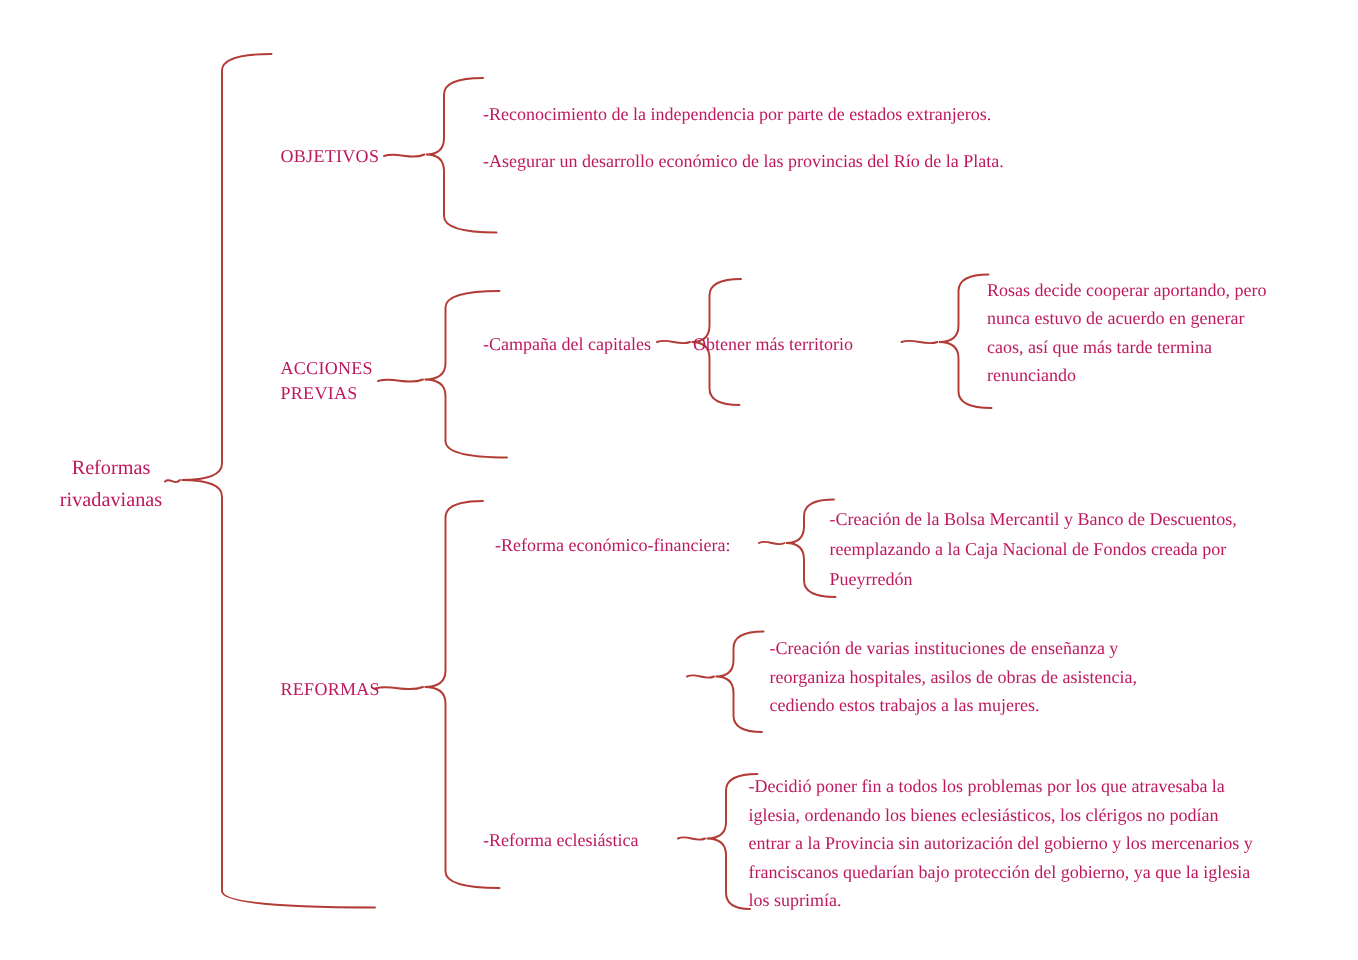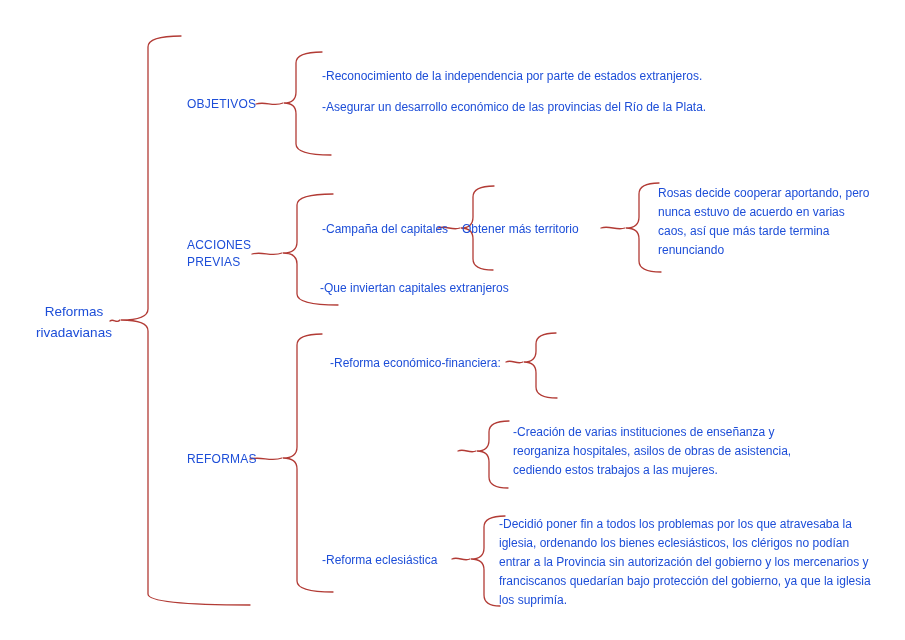--- a/index.html
+++ b/index.html
@@ -19,21 +19,22 @@
   #brace-layer {
     position: absolute;
     left: 0; top: 0;
     width: 905px; height: 640px;
   }
   .node {
     position: absolute;
     font-size: 12px;
     line-height: 19px;
     white-space: pre-line;
-    color: #1d4ed8;
+    color: #be185d;
+    font-family: Liberation Serif, serif;
   }
   .caps { letter-spacing: 0.2px; }
   .root-label {
     font-size: 13.5px;
     line-height: 21px;
     text-align: center;
   }
   .multi { white-space: pre-line; }
 </style>
 </head>
@@ -130,28 +131,30 @@
 
   <div class="node caps" style="left:187px; top:95px;">OBJETIVOS</div>
   <div class="node" style="left:322px; top:67px;">-Reconocimiento de la independencia por parte de estados extranjeros.</div>
   <div class="node" style="left:322px; top:98px;text-align:right;">-Asegurar un desarrollo económico de las provincias del Río de la Plata.</div>
 
   <div class="node caps multi" style="left:187px; top:237px; line-height:17px;">ACCIONES
 PREVIAS</div>
   <div class="node" style="left:322px; top:220px;">-Campaña del capitales</div>
   <div class="node" style="left:462px; top:220px;">Obtener más territorio</div>
   <div class="node multi" style="left:658px; top:184px; width:238px;">Rosas decide cooperar aportando, pero
-nunca estuvo de acuerdo en varias
+nunca estuvo de acuerdo en generar
 caos, así que más tarde termina
 renunciando</div>
-  <div class="node" style="left:320px; top:279px;">-Que inviertan capitales extranjeros</div>
 
   <div class="node caps" style="left:187px; top:450px;">REFORMAS</div>
 
   <div class="node" style="left:330px; top:354px;">-Reforma económico-financiera:</div>
+  <div class="node multi" style="left:553px; top:336px; width:345px; line-height:20px;">-Creación de la Bolsa Mercantil y Banco de Descuentos,
+reemplazando a la Caja Nacional de Fondos creada por
+Pueyrredón</div>
 
   <div class="node multi" style="left:513px; top:423px; width:330px;">-Creación de varias instituciones de enseñanza y
 reorganiza hospitales, asilos de obras de asistencia,
 cediendo estos trabajos a las mujeres.</div>
 
   <div class="node" style="left:322px; top:551px;">-Reforma eclesiástica</div>
   <div class="node multi" style="left:499px; top:515px; width:404px;">-Decidió poner fin a todos los problemas por los que atravesaba la
 iglesia, ordenando los bienes eclesiásticos, los clérigos no podían
 entrar a la Provincia sin autorización del gobierno y los mercenarios y
 franciscanos quedarían bajo protección del gobierno, ya que la iglesia

